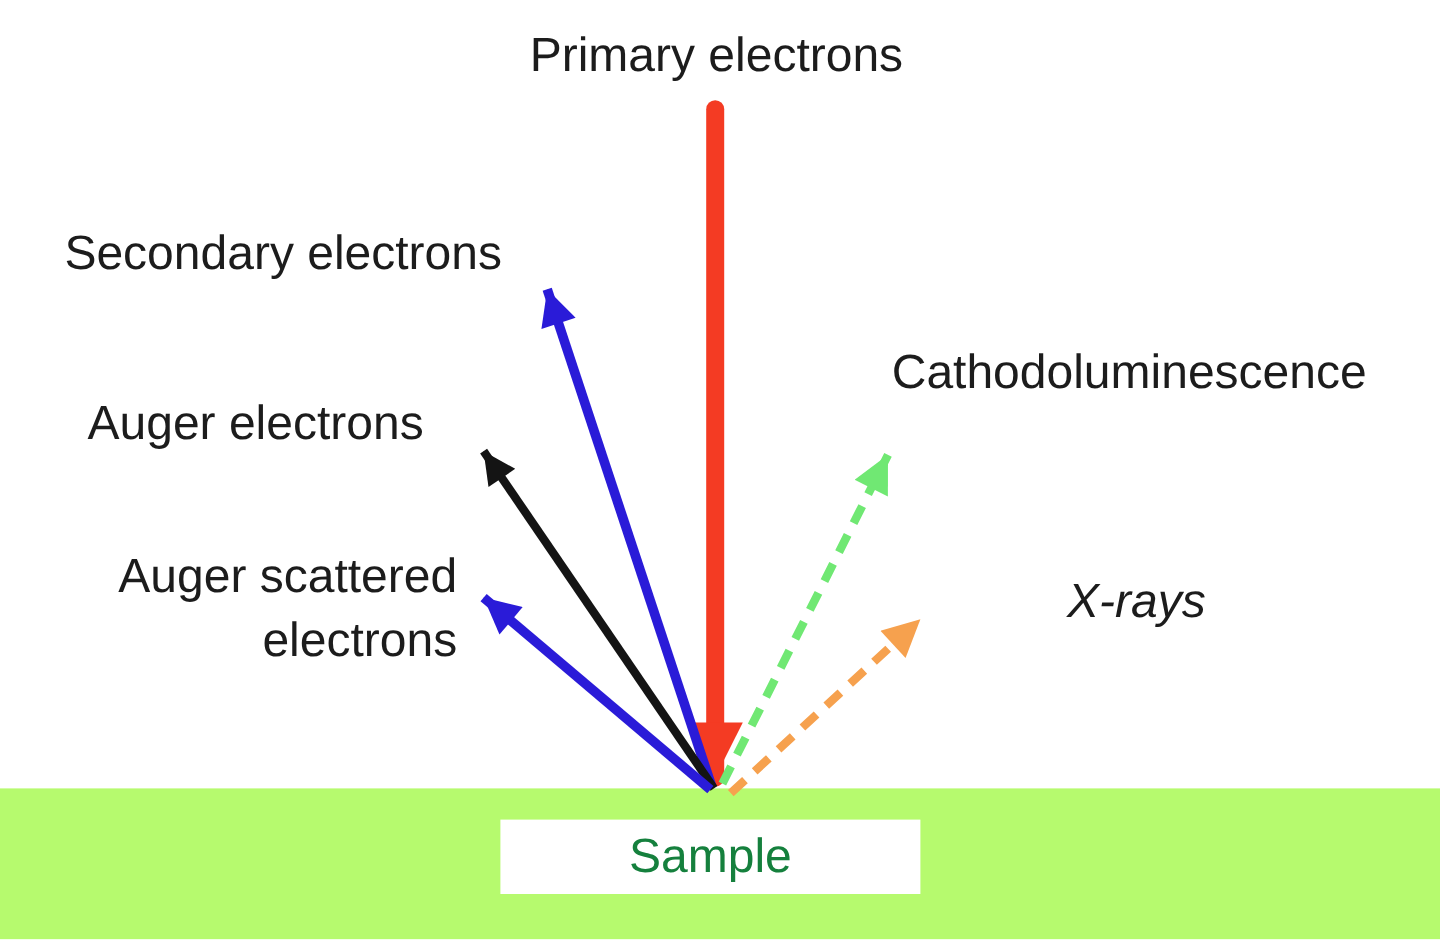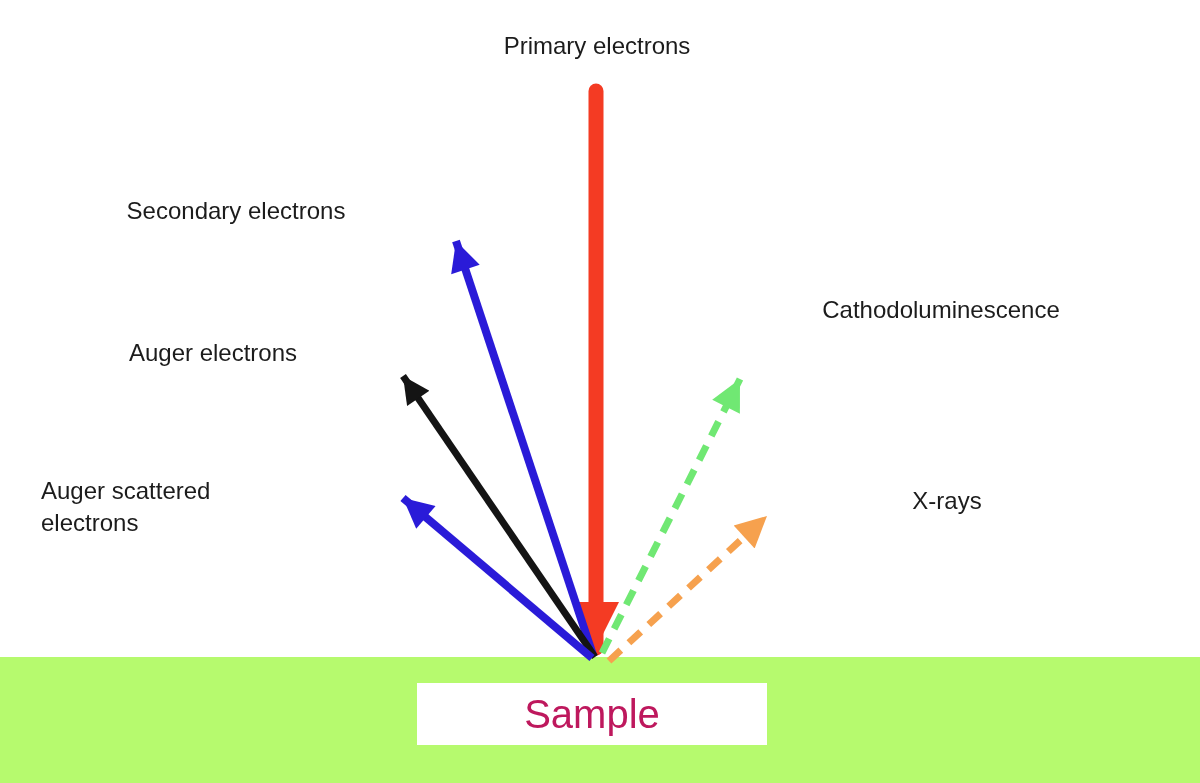--- a/index.html
+++ b/index.html
@@ -9,37 +9,37 @@
     height: 783px;
     background: #ffffff;
     overflow: hidden;
     font-family: "Liberation Sans", sans-serif;
   }
   .stage svg { position: absolute; left: 0; top: 0; }
   .lbl {
     position: absolute;
     transform: translate(-50%, -50%);
     color: #1c1c1c;
-    font-size: 24px;
+    font-size: 40px;
     white-space: nowrap;
-    text-align: left;
+    text-align: right;
     line-height: 1.35;
   }
   .lbl.two-line { white-space: normal; width: 340px; }
   .sample-box {
     position: absolute;
     left: 417px;
     top: 683px;
     width: 350px;
     height: 62px;
     background: #ffffff;
     display: flex;
     align-items: center;
     justify-content: center;
-    color: #be185d;
+    color: #15803d;
     font-size: 40px;
   }
 </style>
 </head>
 <body>
 
 <div class="stage">
 
   <svg width="1200" height="783" viewBox="0 0 1200 783">
     <defs>
@@ -81,19 +81,19 @@
 
   <div class="lbl" style="left:213px; top:353px;">Auger electrons</div>
 
   <div class="lbl two-line" style="left:211px; top:507px;">
     <span style="display:block">Auger scattered</span>
     <span style="display:block">electrons</span>
   </div>
 
   <div class="lbl" style="left:941px; top:310px;">Cathodoluminescence</div>
 
-  <div class="lbl" style="left:947px; top:501px;">X-rays</div>
+  <div class="lbl" style="left:947px; top:501px;font-style:italic;">X-rays</div>
 
   <div class="sample-box">
     <span>Sample</span>
   </div>
 
 </div>
 
 </body></html>

